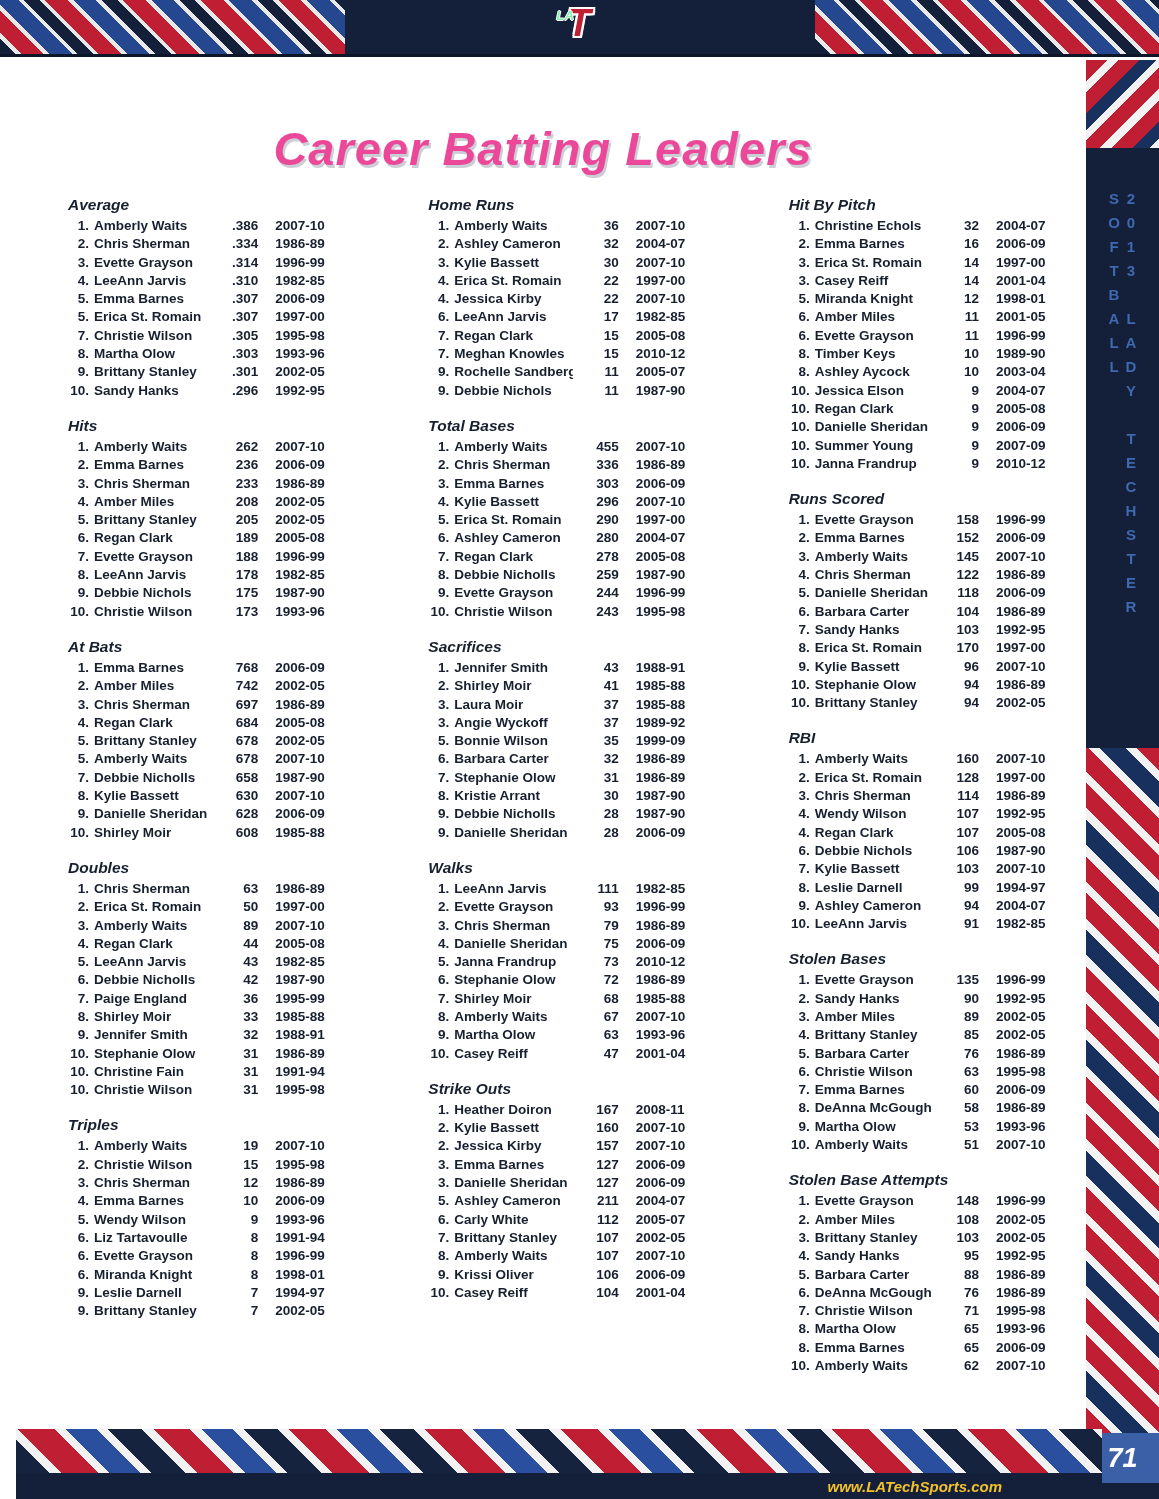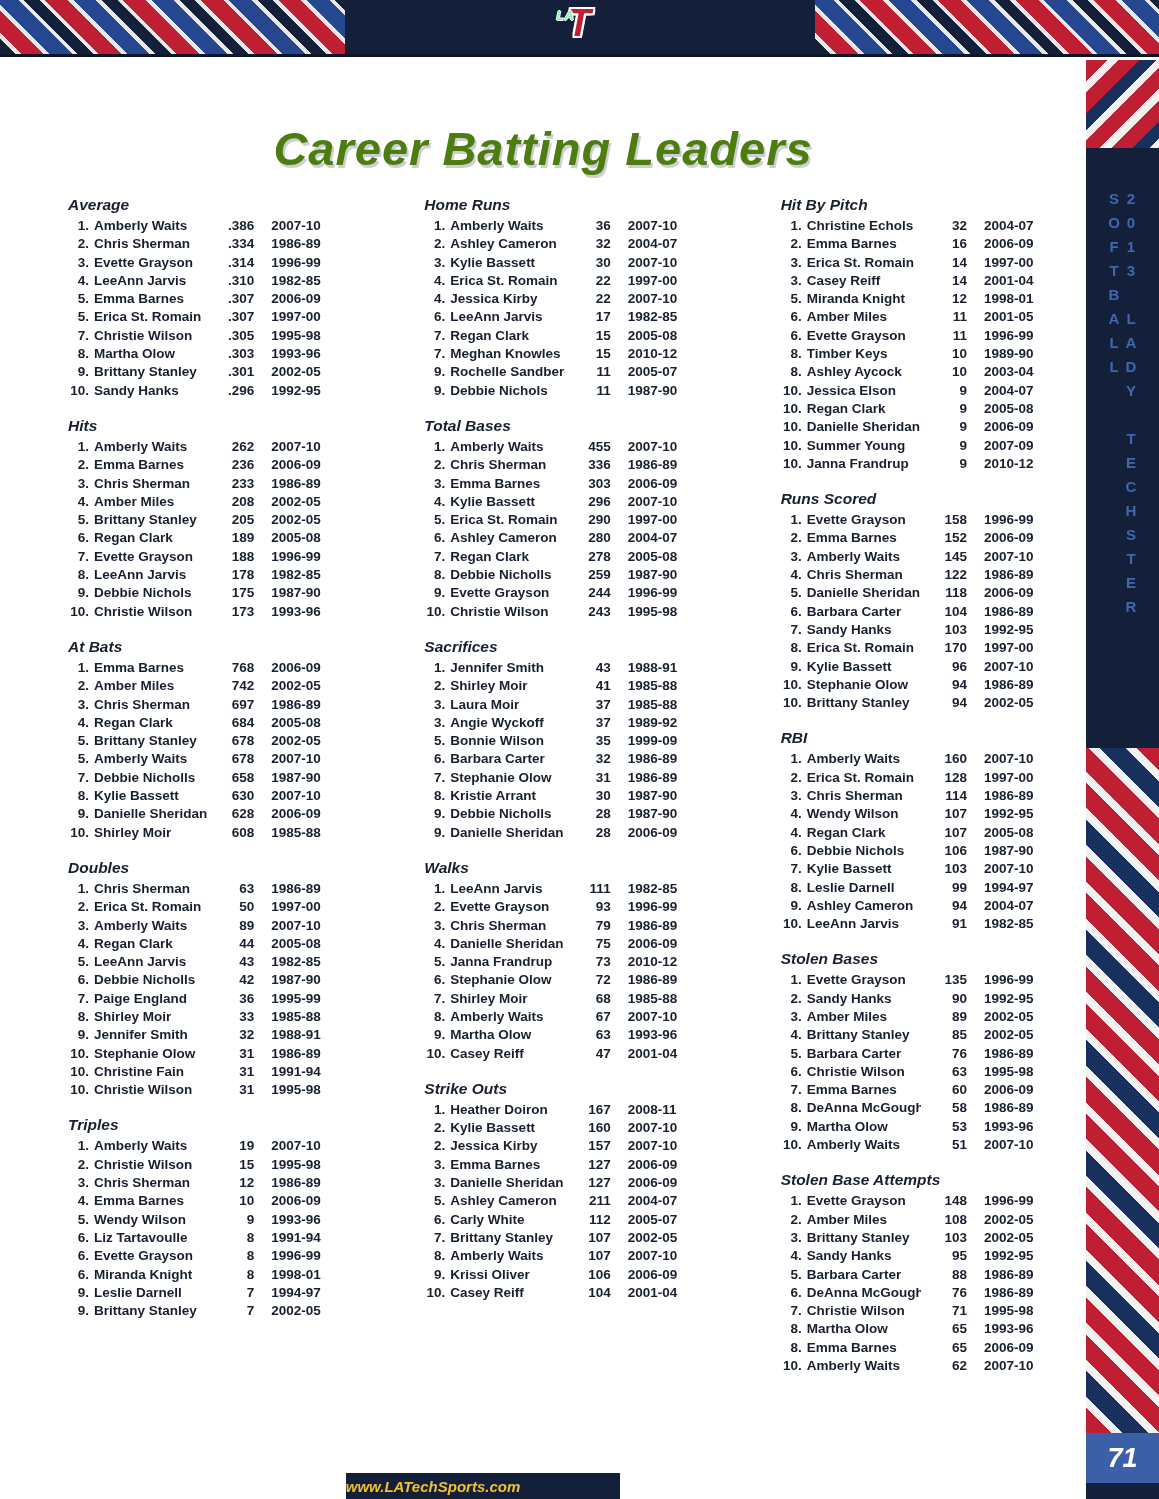--- a/index.html
+++ b/index.html
@@ -30,31 +30,31 @@
   .sb-text { height:600px; background:#141f3a; display:flex; align-items:flex-start; justify-content:center; padding-top:42px; }
   .sb-text span { writing-mode:vertical-rl; text-orientation:upright; font-size:15px; font-weight:bold;
     color:#3e68b0; letter-spacing:7px; }
   .sb-stripes-bottom { flex:1; background:repeating-linear-gradient(45deg,
       #c01e33 0 18px, #f2f2f2 18px 26px, #18305e 26px 44px, #f2f2f2 44px 52px, #c01e33 52px 70px, #f2f2f2 70px 78px); }
   .sb-pagenum { height:50px; background:#3c60a8; display:flex; align-items:center; justify-content:center; }
   .sb-pagenum span { color:#ffffff; font-size:27px; font-weight:bold; font-style:italic; }
   .sb-bottom { height:16px; background:#141f3a; }
 
   
-  .footer { position:absolute; left:4px; bottom:0; width:958px; height:70px; display:flex; flex-direction:column;align-items:center; }
+  .footer { position:absolute; left:16px; bottom:0; width:1086px; height:70px; display:flex; flex-direction:column; }
   .footer-stripes { flex:1; background:repeating-linear-gradient(45deg,
       #16233f 0 24px, #f2f2f2 24px 32px, #c01e33 32px 58px, #f2f2f2 58px 66px, #2a4f9e 66px 88px, #f2f2f2 88px 96px); }
   .footer-bar { height:26px; background:#141f3a; display:flex; align-items:center; justify-content:flex-end; padding-right:100px; }
   .footer-bar span { color:#f3c22b; font-weight:bold; font-style:italic; font-size:15px; }
 
   
   .main { position:absolute; top:57px; left:0; width:1086px; }
   .page-title { margin-top:64px; text-align:center; font-size:47px; font-weight:bold; font-style:italic;
-    color:#4d7c0f; letter-spacing:1px; text-shadow:2px 3px 0 rgba(160,166,178,0.55); }
-  .columns { display:flex; margin:20px 55px 0 68px; gap:106px; }
+    color:#ec4899; letter-spacing:1px; text-shadow:2px 3px 0 rgba(160,166,178,0.55); }
+  .columns { display:flex; margin:20px 43px 0 68px; gap:106px; }
   .stat-col { flex:1; min-width:0; }
   .stat-title { font-size:15.5px; font-weight:bold; font-style:italic; margin:17px 0 3px; color:#18202f; }
   .stat-section:first-child .stat-title { margin-top:0; }
   .stat-row { display:grid; grid-template-columns:26px 1fr 46px 64px; font-size:13.5px; line-height:18.3px;
     font-weight:bold; color:#18202f; white-space:nowrap; }
   .cell-rank { text-align:right; padding-right:5px; }
   .cell-name { overflow:hidden; }
   .cell-value { text-align:right; }
   .cell-years { padding-left:17px; }
 </style>

